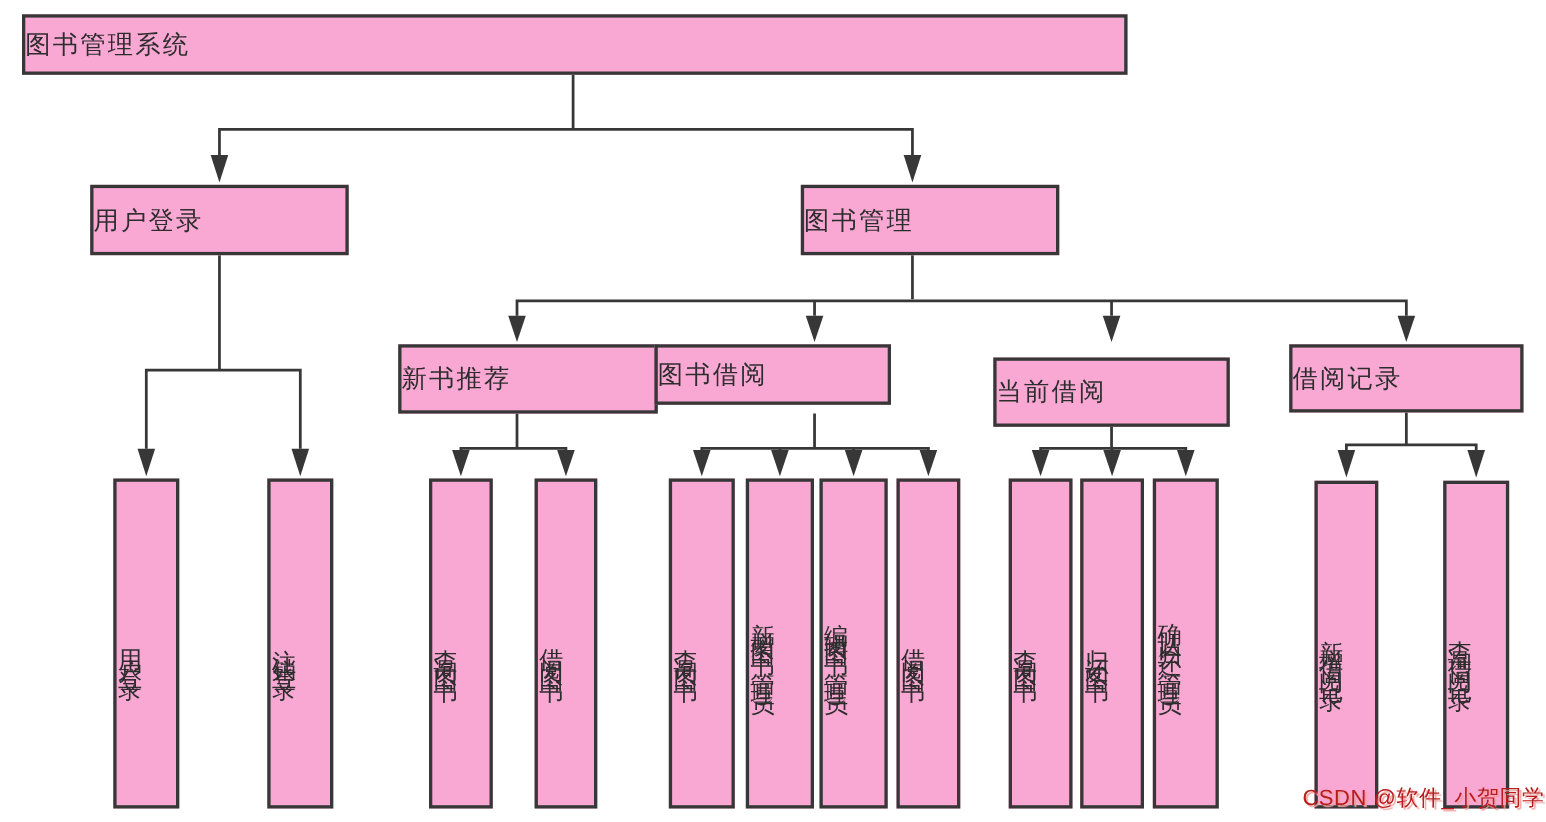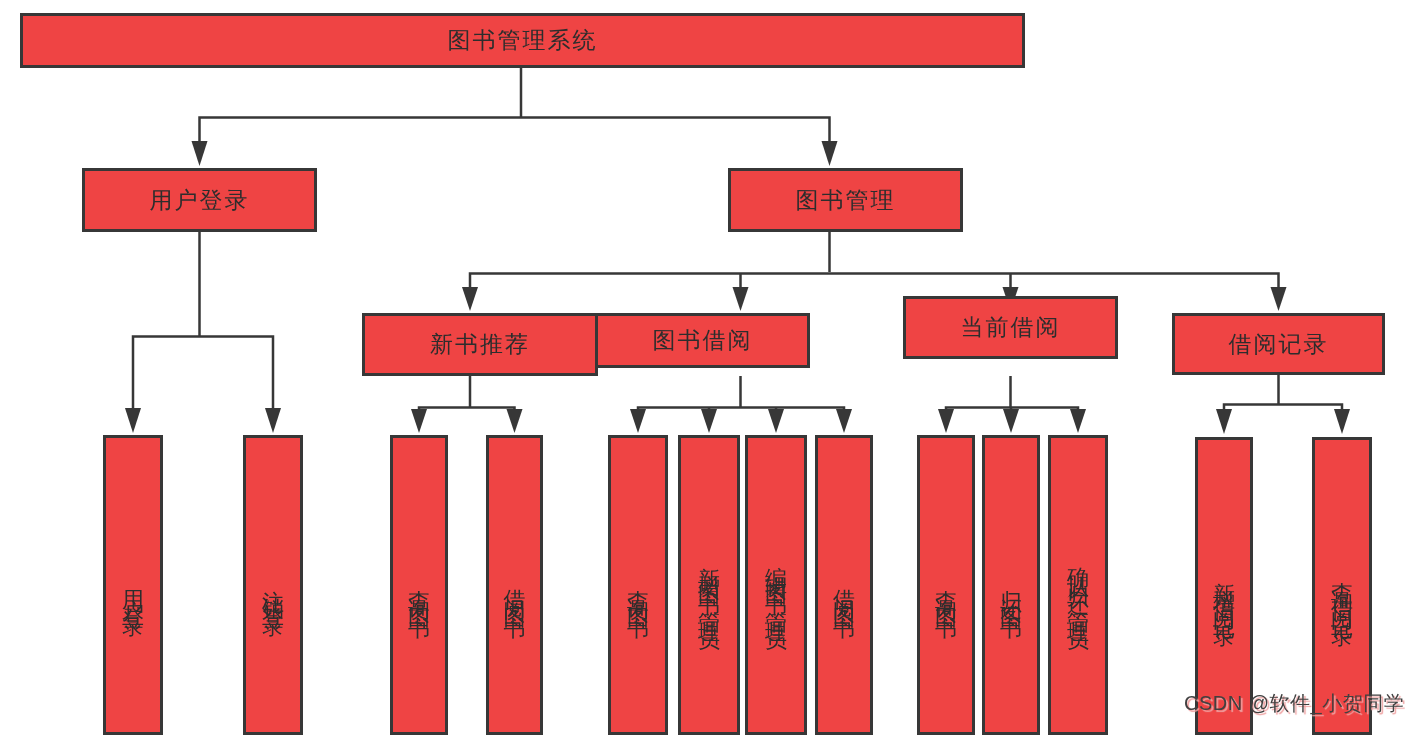--- a/index.html
+++ b/index.html
@@ -3,32 +3,32 @@
 <meta charset="utf-8">
 <style>
   html,body { margin:0; padding:0; background:#ffffff; }
   .canvas {
     position:relative; width:1405px; height:747px; background:#ffffff;
     font-family:"Liberation Sans", sans-serif; overflow:hidden;
   }
   svg.connectors { position:absolute; left:0; top:0; width:1405px; height:747px; }
   .node {
     position:absolute; box-sizing:border-box; border:3px solid #373737;
-    background:#ef4444; display:flex; align-items:center; justify-content:center;
+    background:#f9a8d4; display:flex; align-items:center; 
     color:#2d2d2d;
   }
   .hbox { font-size:23px; letter-spacing:2px; white-space:nowrap; }
   .vbox { font-size:22px; }
   .vbox .vtext {
     writing-mode:vertical-rl; text-orientation:mixed;
     letter-spacing:9px; margin-bottom:-9px; line-height:1.1;
   }
   .watermark {
-    position:absolute; left:1184px; top:690px; z-index:5;
-    font-size:20px; color:#404040; letter-spacing:0.5px; white-space:nowrap;
+    position:absolute; left:1184px; top:712px; z-index:5;
+    font-size:20px; color:#b91c1c; letter-spacing:0.5px; white-space:nowrap;
     text-shadow:2px 2px 1px #efa0a0;
   }
 </style>
 </head>
 <body>
 
 <div class="canvas">
 
   <svg class="connectors" viewBox="0 0 1405 747" xmlns="http://www.w3.org/2000/svg">
     <g stroke="#373737" stroke-width="2.5" fill="none">
@@ -85,21 +85,21 @@
   <div class="node hbox" style="left:728px;top:168px;width:235px;height:64px">
     <span>图书管理</span>
   </div>
 
   <div class="node hbox" style="left:362px;top:313px;width:236px;height:63px">
     <span>新书推荐</span>
   </div>
   <div class="node hbox" style="left:595px;top:313px;width:215px;height:55px">
     <span>图书借阅</span>
   </div>
-  <div class="node hbox" style="left:903px;top:296px;width:215px;height:63px">
+  <div class="node hbox" style="left:903px;top:325px;width:215px;height:63px">
     <span>当前借阅</span>
   </div>
   <div class="node hbox" style="left:1172px;top:313px;width:213px;height:62px">
     <span>借阅记录</span>
   </div>
 
   <div class="node vbox" style="left:103px;top:435px;width:60px;height:300px">
     <span class="vtext">用户登录</span>
   </div>
   <div class="node vbox" style="left:243px;top:435px;width:60px;height:300px">

